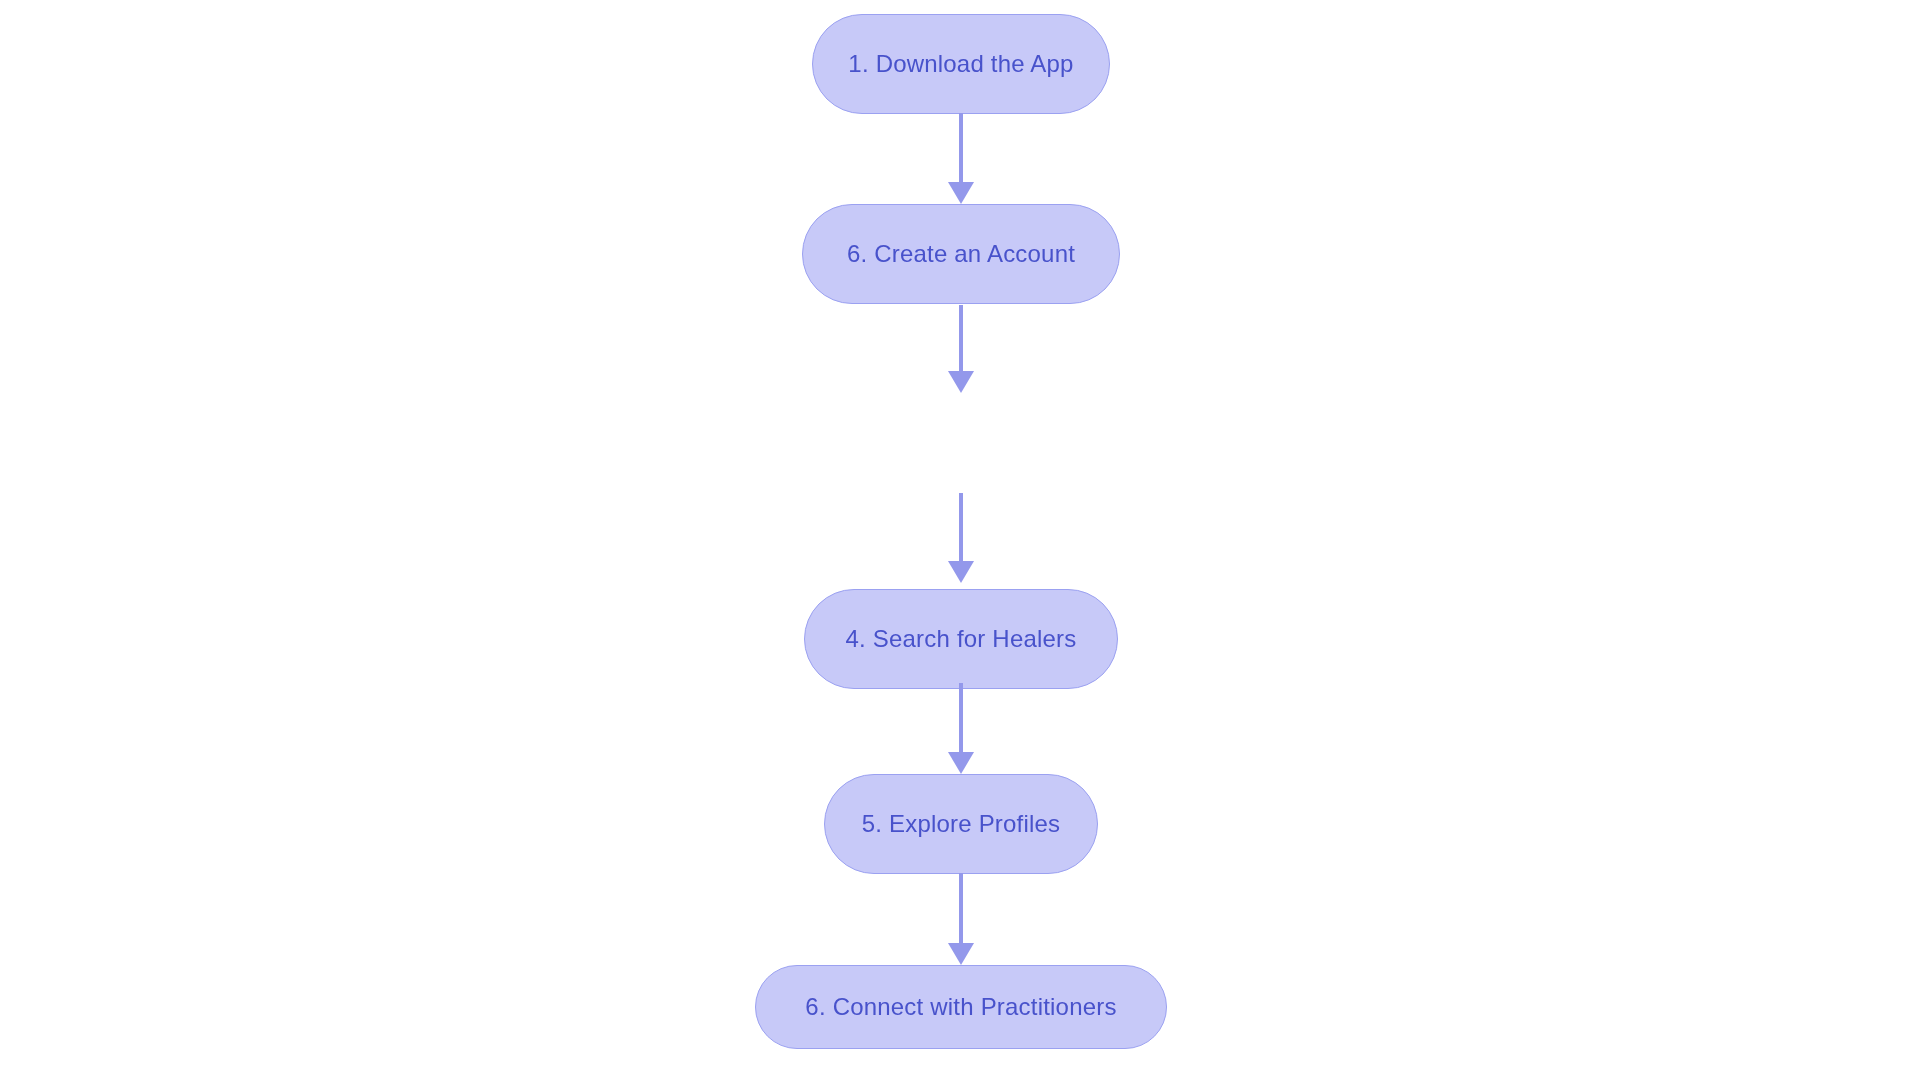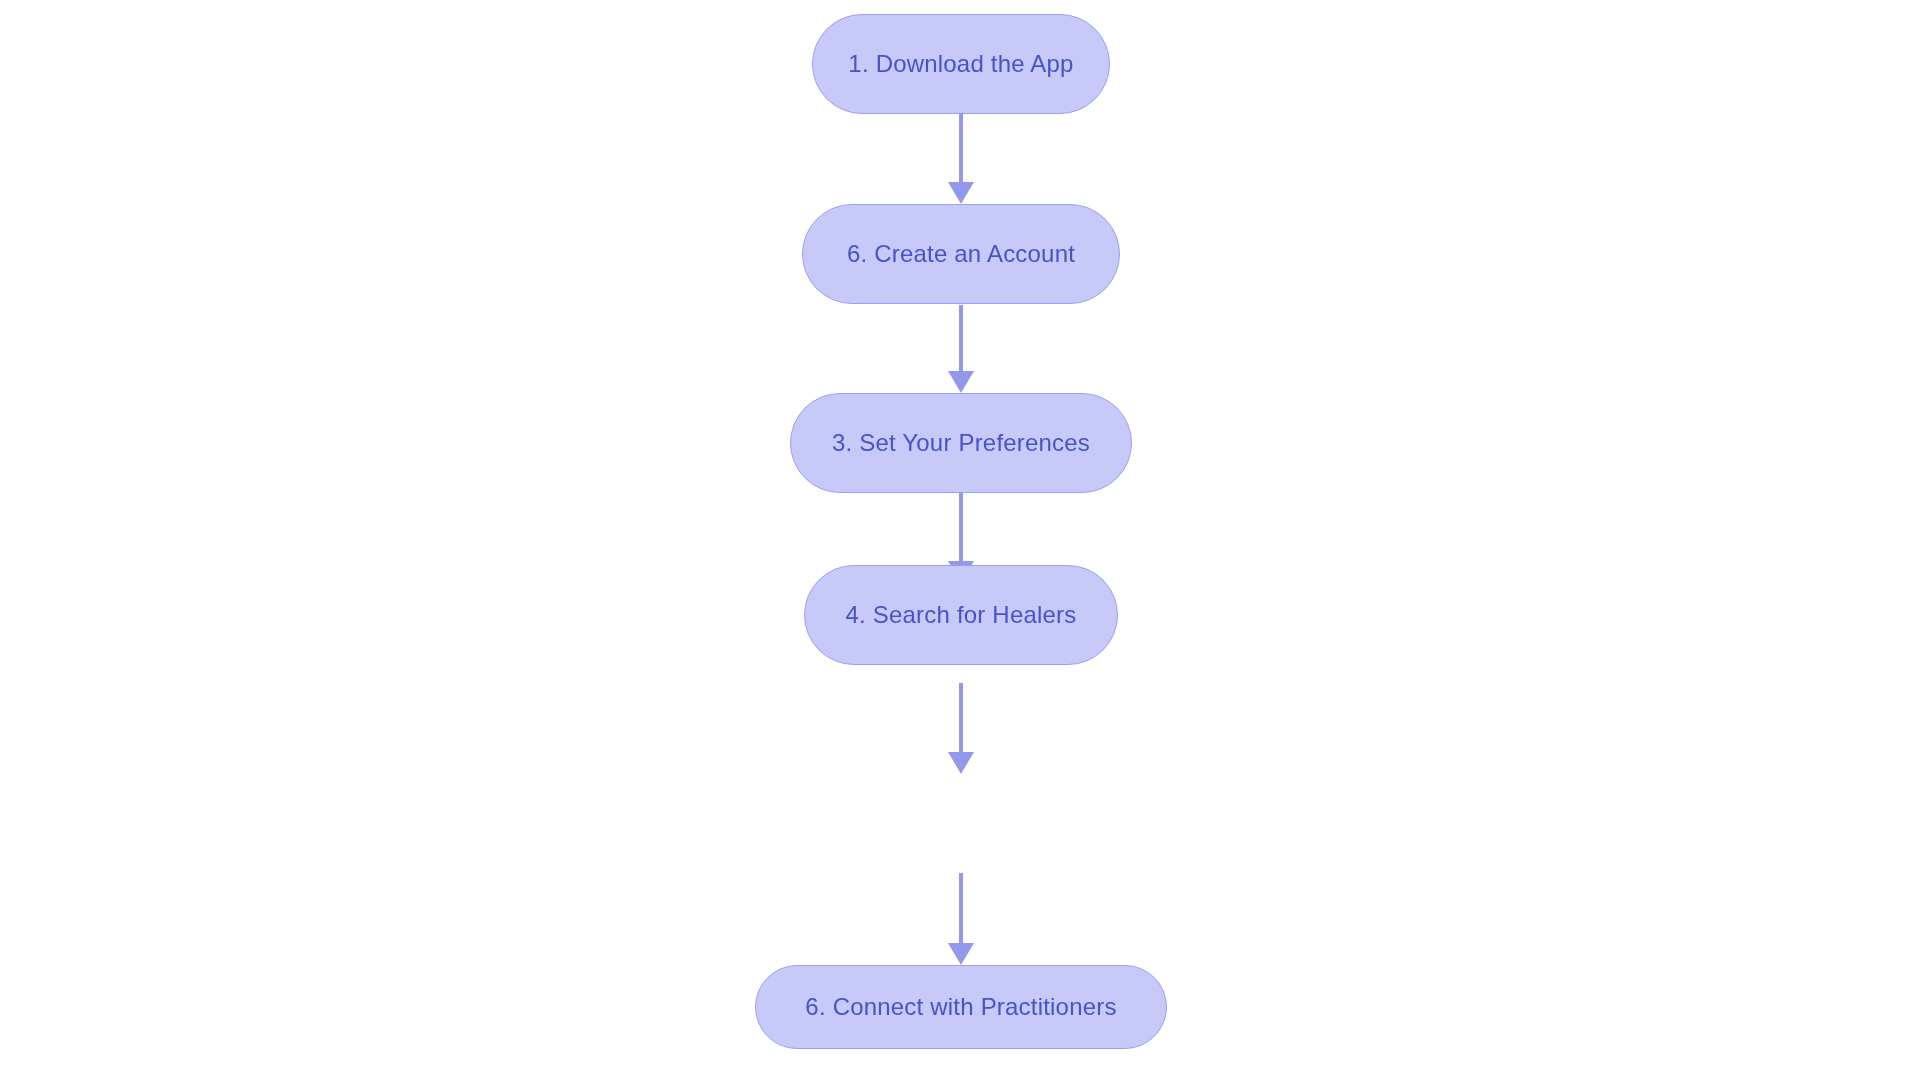--- a/index.html
+++ b/index.html
@@ -29,21 +29,21 @@
     align-items: center;
     justify-content: center;
     color: var(--node-text, #4852cb);
     font-size: 24px;
     letter-spacing: 0.2px;
     white-space: nowrap;
   }
   .n1 { top: 14px;  width: 298px; }
   .n2 { top: 204px; width: 318px; }
   .n3 { top: 393px; width: 342px; }
-  .n4 { top: 565px; width: 314px; }
+  .n4 { top: 589px; width: 314px; }
   .n5 { top: 774px; width: 274px; }
   .n6 { top: 965px; width: 412px; height: 84px; }
   .arrow {
     position: absolute;
     left: 961px;
     transform: translateX(-50%);
     width: 26px;
     display: flex;
     flex-direction: column;
     align-items: center;
@@ -82,38 +82,38 @@
 
   <div class="node n2">
     <span>6. Create an Account</span>
   </div>
 
   <div class="arrow a2">
     <div class="line"></div>
     <div class="head"></div>
   </div>
 
-  <div class="node n3">
-    <span>3. Set Your Preferences</span>
-  </div>
 
   <div class="arrow a3">
     <div class="line"></div>
     <div class="head"></div>
   </div>
 
   <div class="node n4">
     <span>4. Search for Healers</span>
   </div>
 
   <div class="arrow a4">
     <div class="line"></div>
     <div class="head"></div>
   </div>
 
+  <div class="node n5">
+    <span>5. Explore Profiles</span>
+  </div>
 
   <div class="arrow a5">
     <div class="line"></div>
     <div class="head"></div>
   </div>
 
   <div class="node n6">
     <span>6. Connect with Practitioners</span>
   </div>
 

